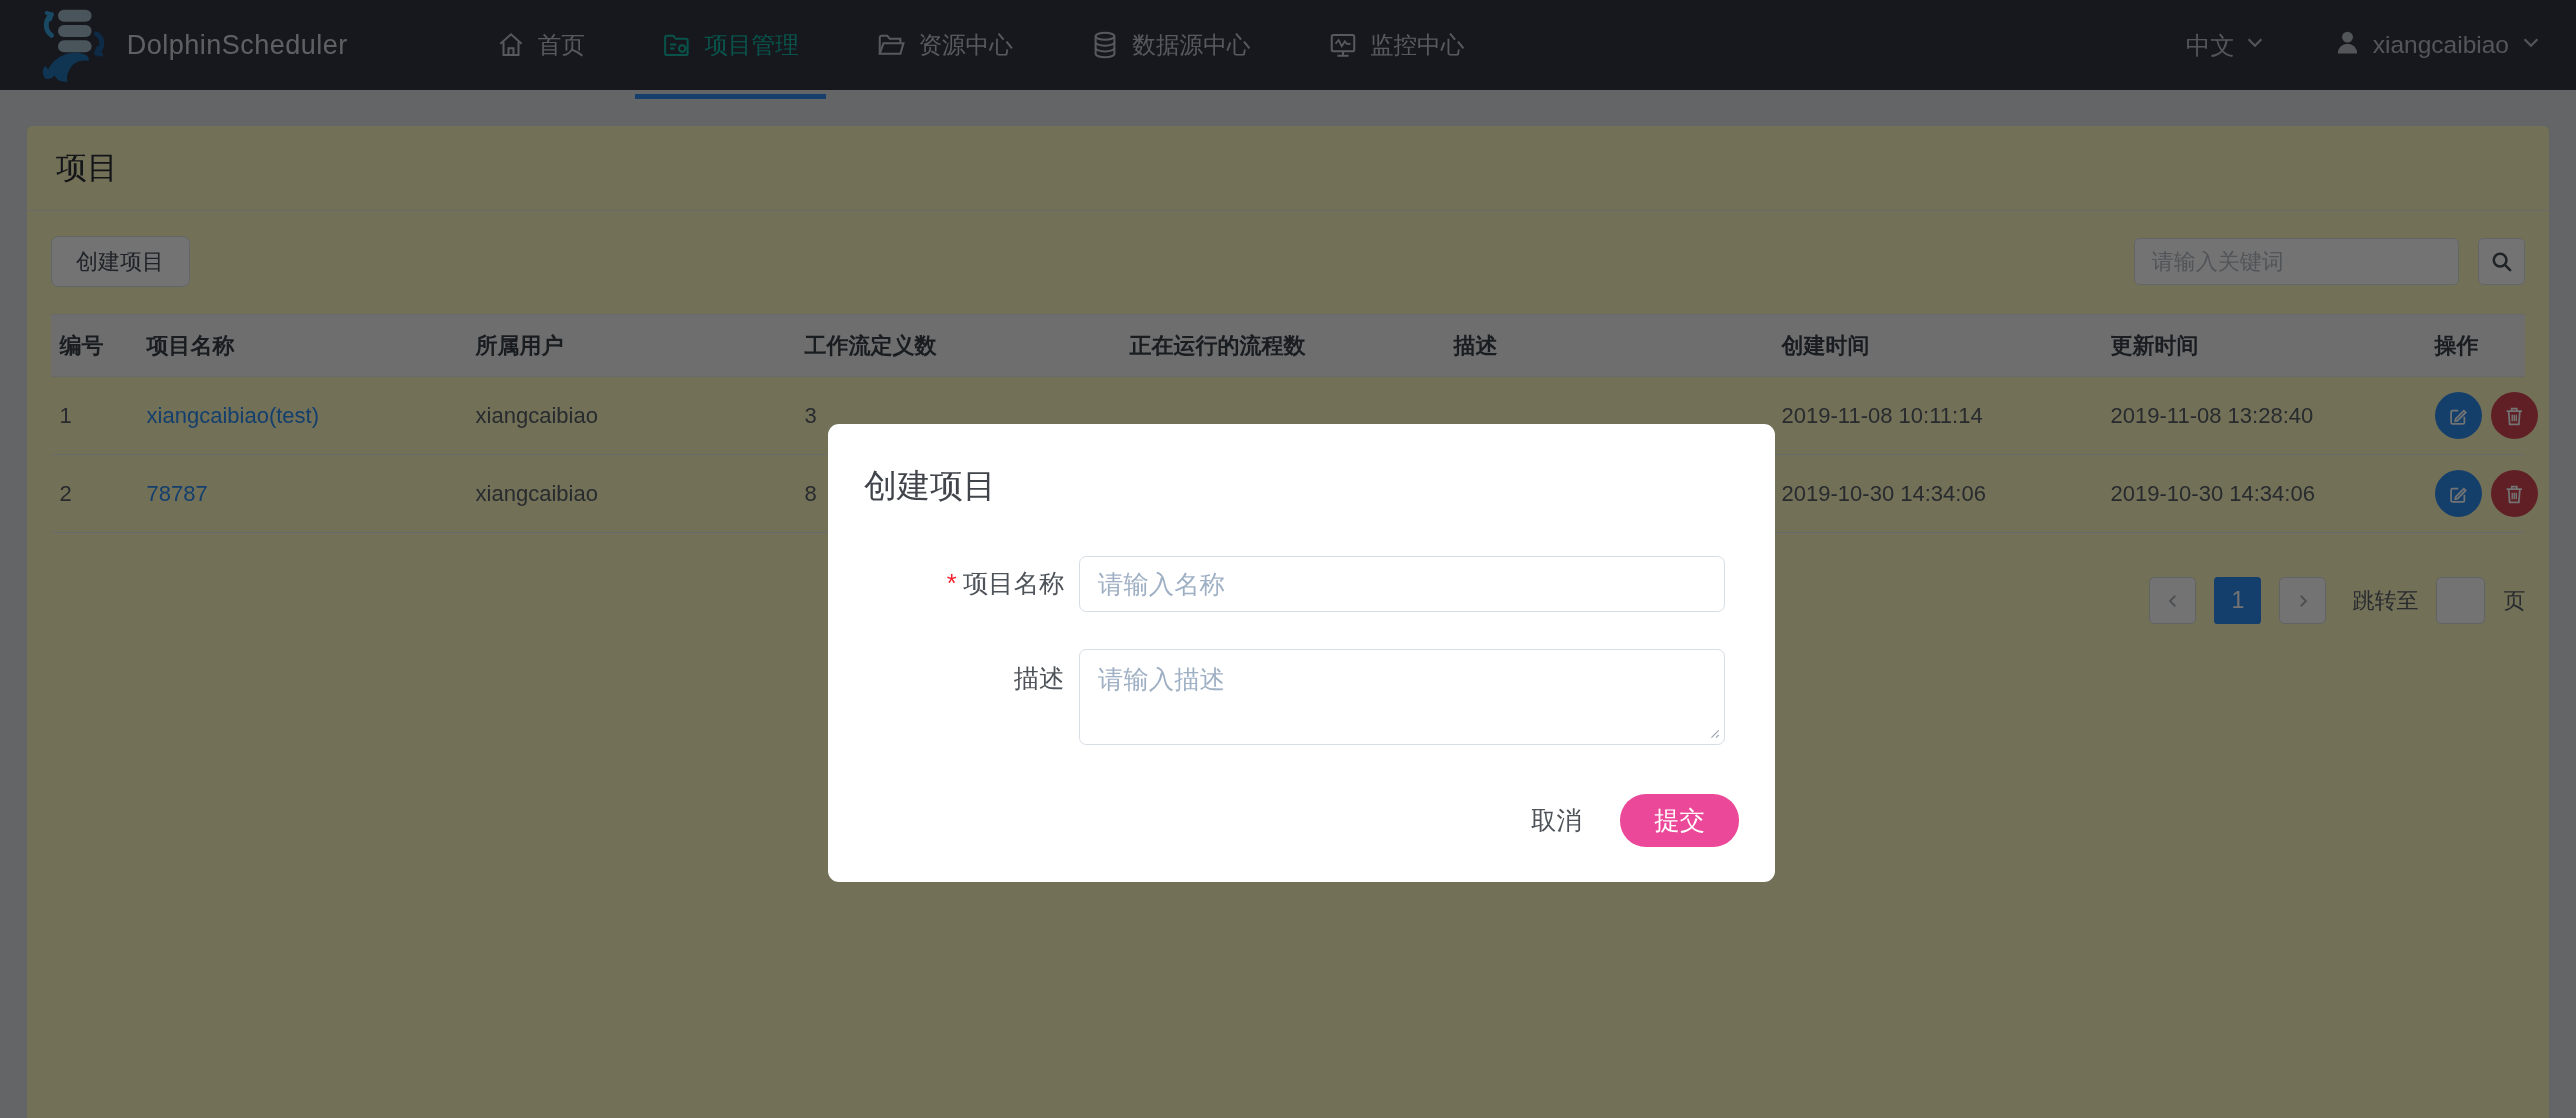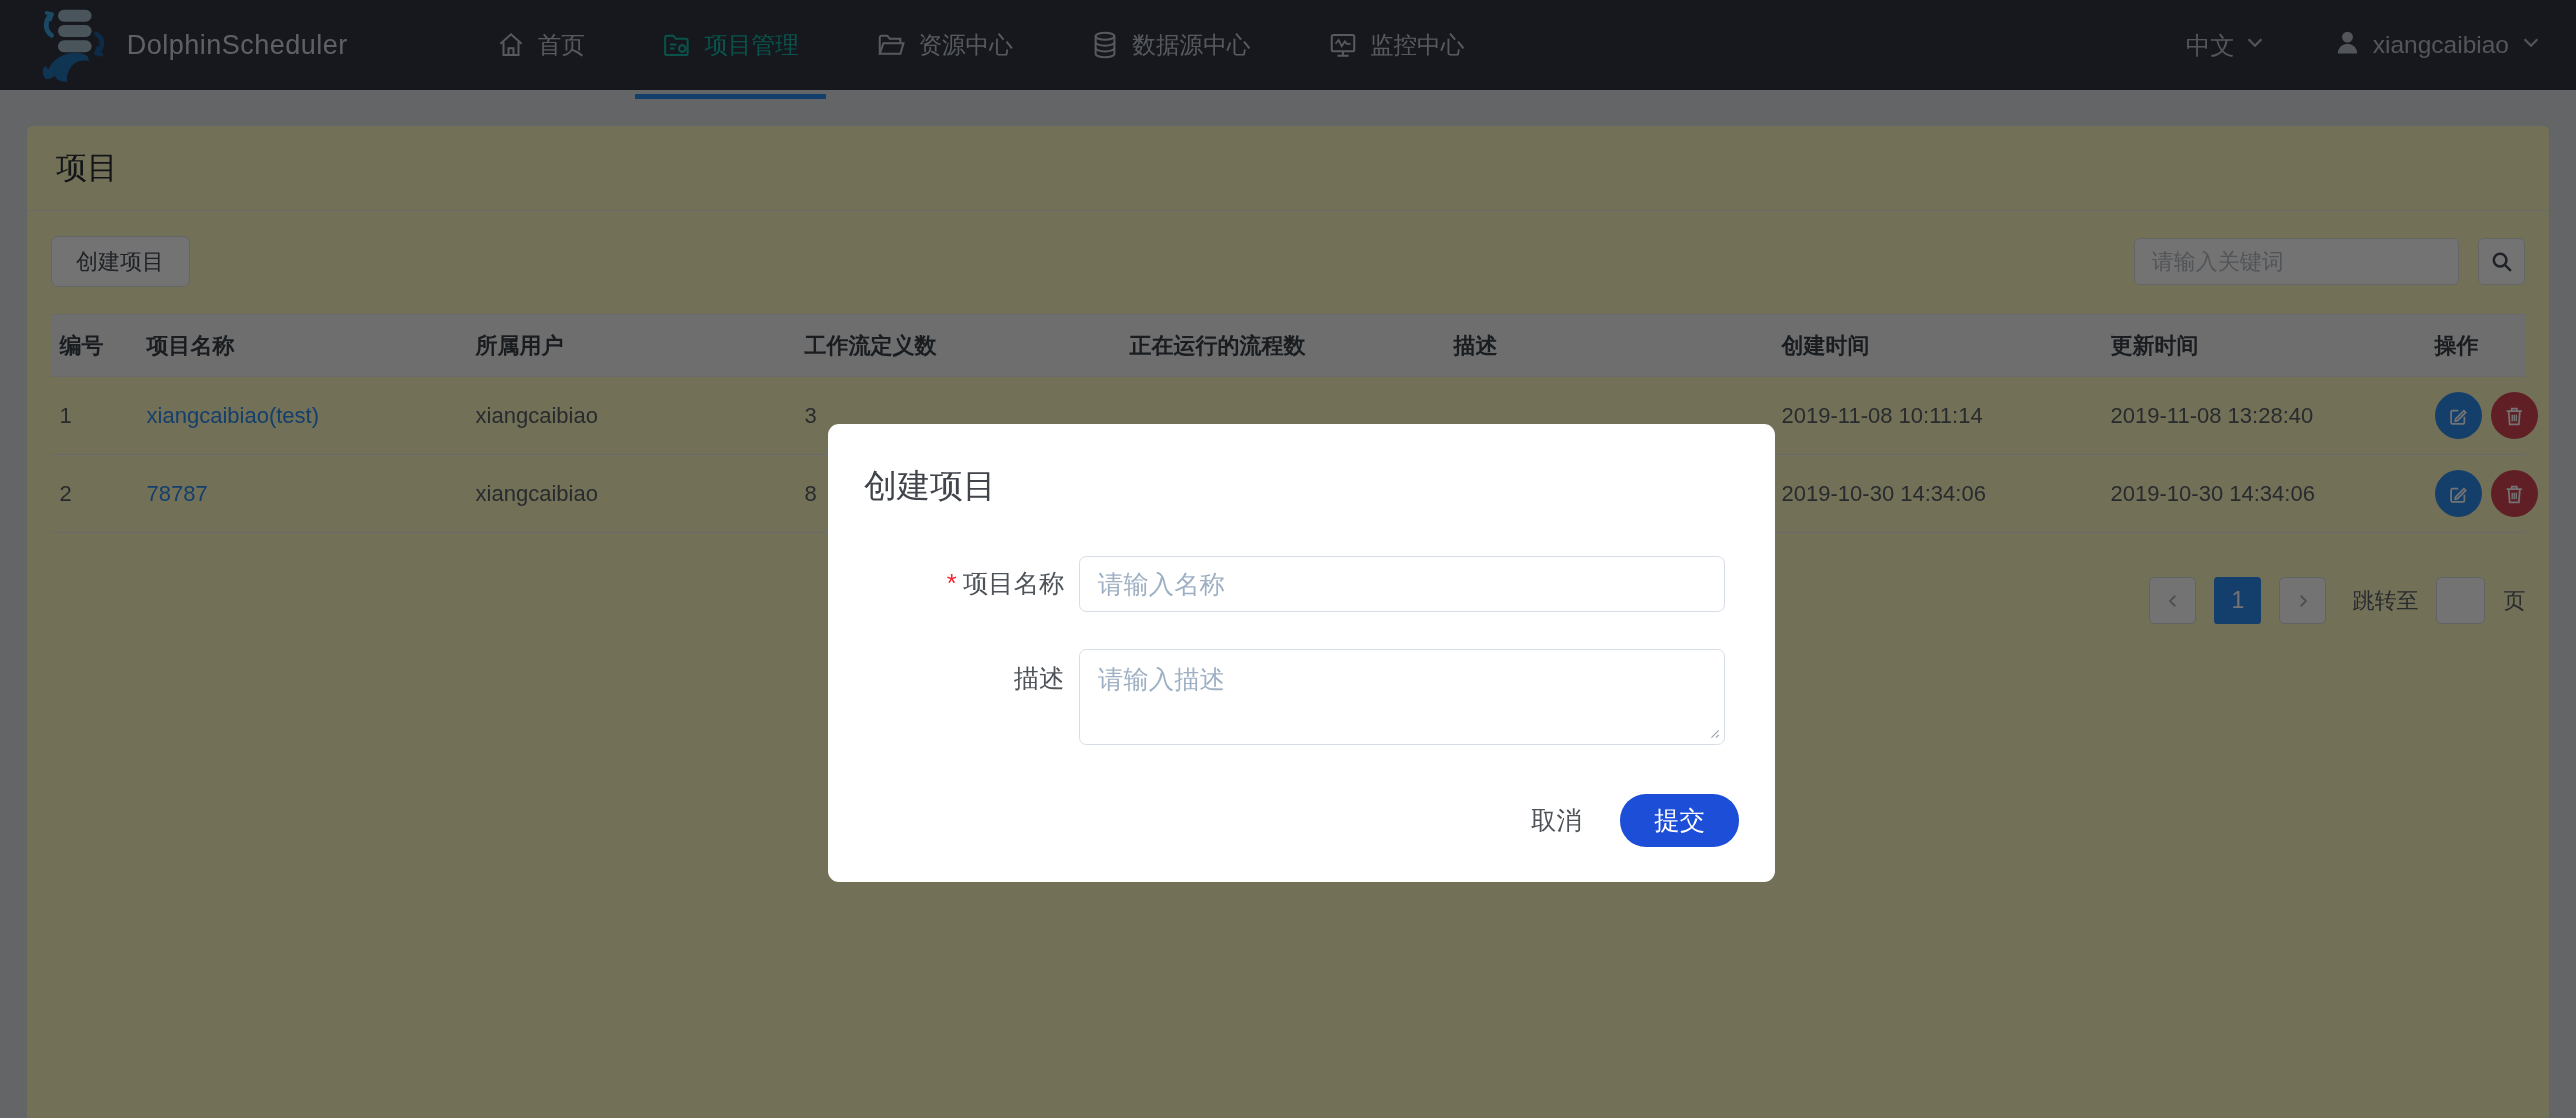--- a/index.html
+++ b/index.html
@@ -128,21 +128,21 @@
   }
   .resize-handle { position:absolute; right:4.5px; bottom:5.4px; width:14.5px; height:14.5px; }
   .modal-footer {
     display:flex; justify-content:flex-end; align-items:center; gap:33px; margin-top:49px;
   }
   .btn-cancel {
     background:none; border:none; font-size:25.4px; color:#4d5359; cursor:pointer;
     font-family:inherit; padding:9px 5.4px;
   }
   .btn-submit {
-    height:53px; padding:0 34px; border:none; border-radius:26px; background:#1d4ed8;
+    height:53px; padding:0 34px; border:none; border-radius:26px; background:#ec4899;
     color:#fff; font-size:25.4px; cursor:pointer; font-family:inherit;
   }
 </style>
 </head>
 <body>
 
 <header class="navbar">
   <svg class="logo" viewBox="0 0 100 100">
     <rect x="30" y="6" width="42" height="15" rx="7.5" fill="#a4bacb"></rect>
     <rect x="30" y="25" width="42" height="15" rx="7.5" fill="#a4bacb"></rect>

